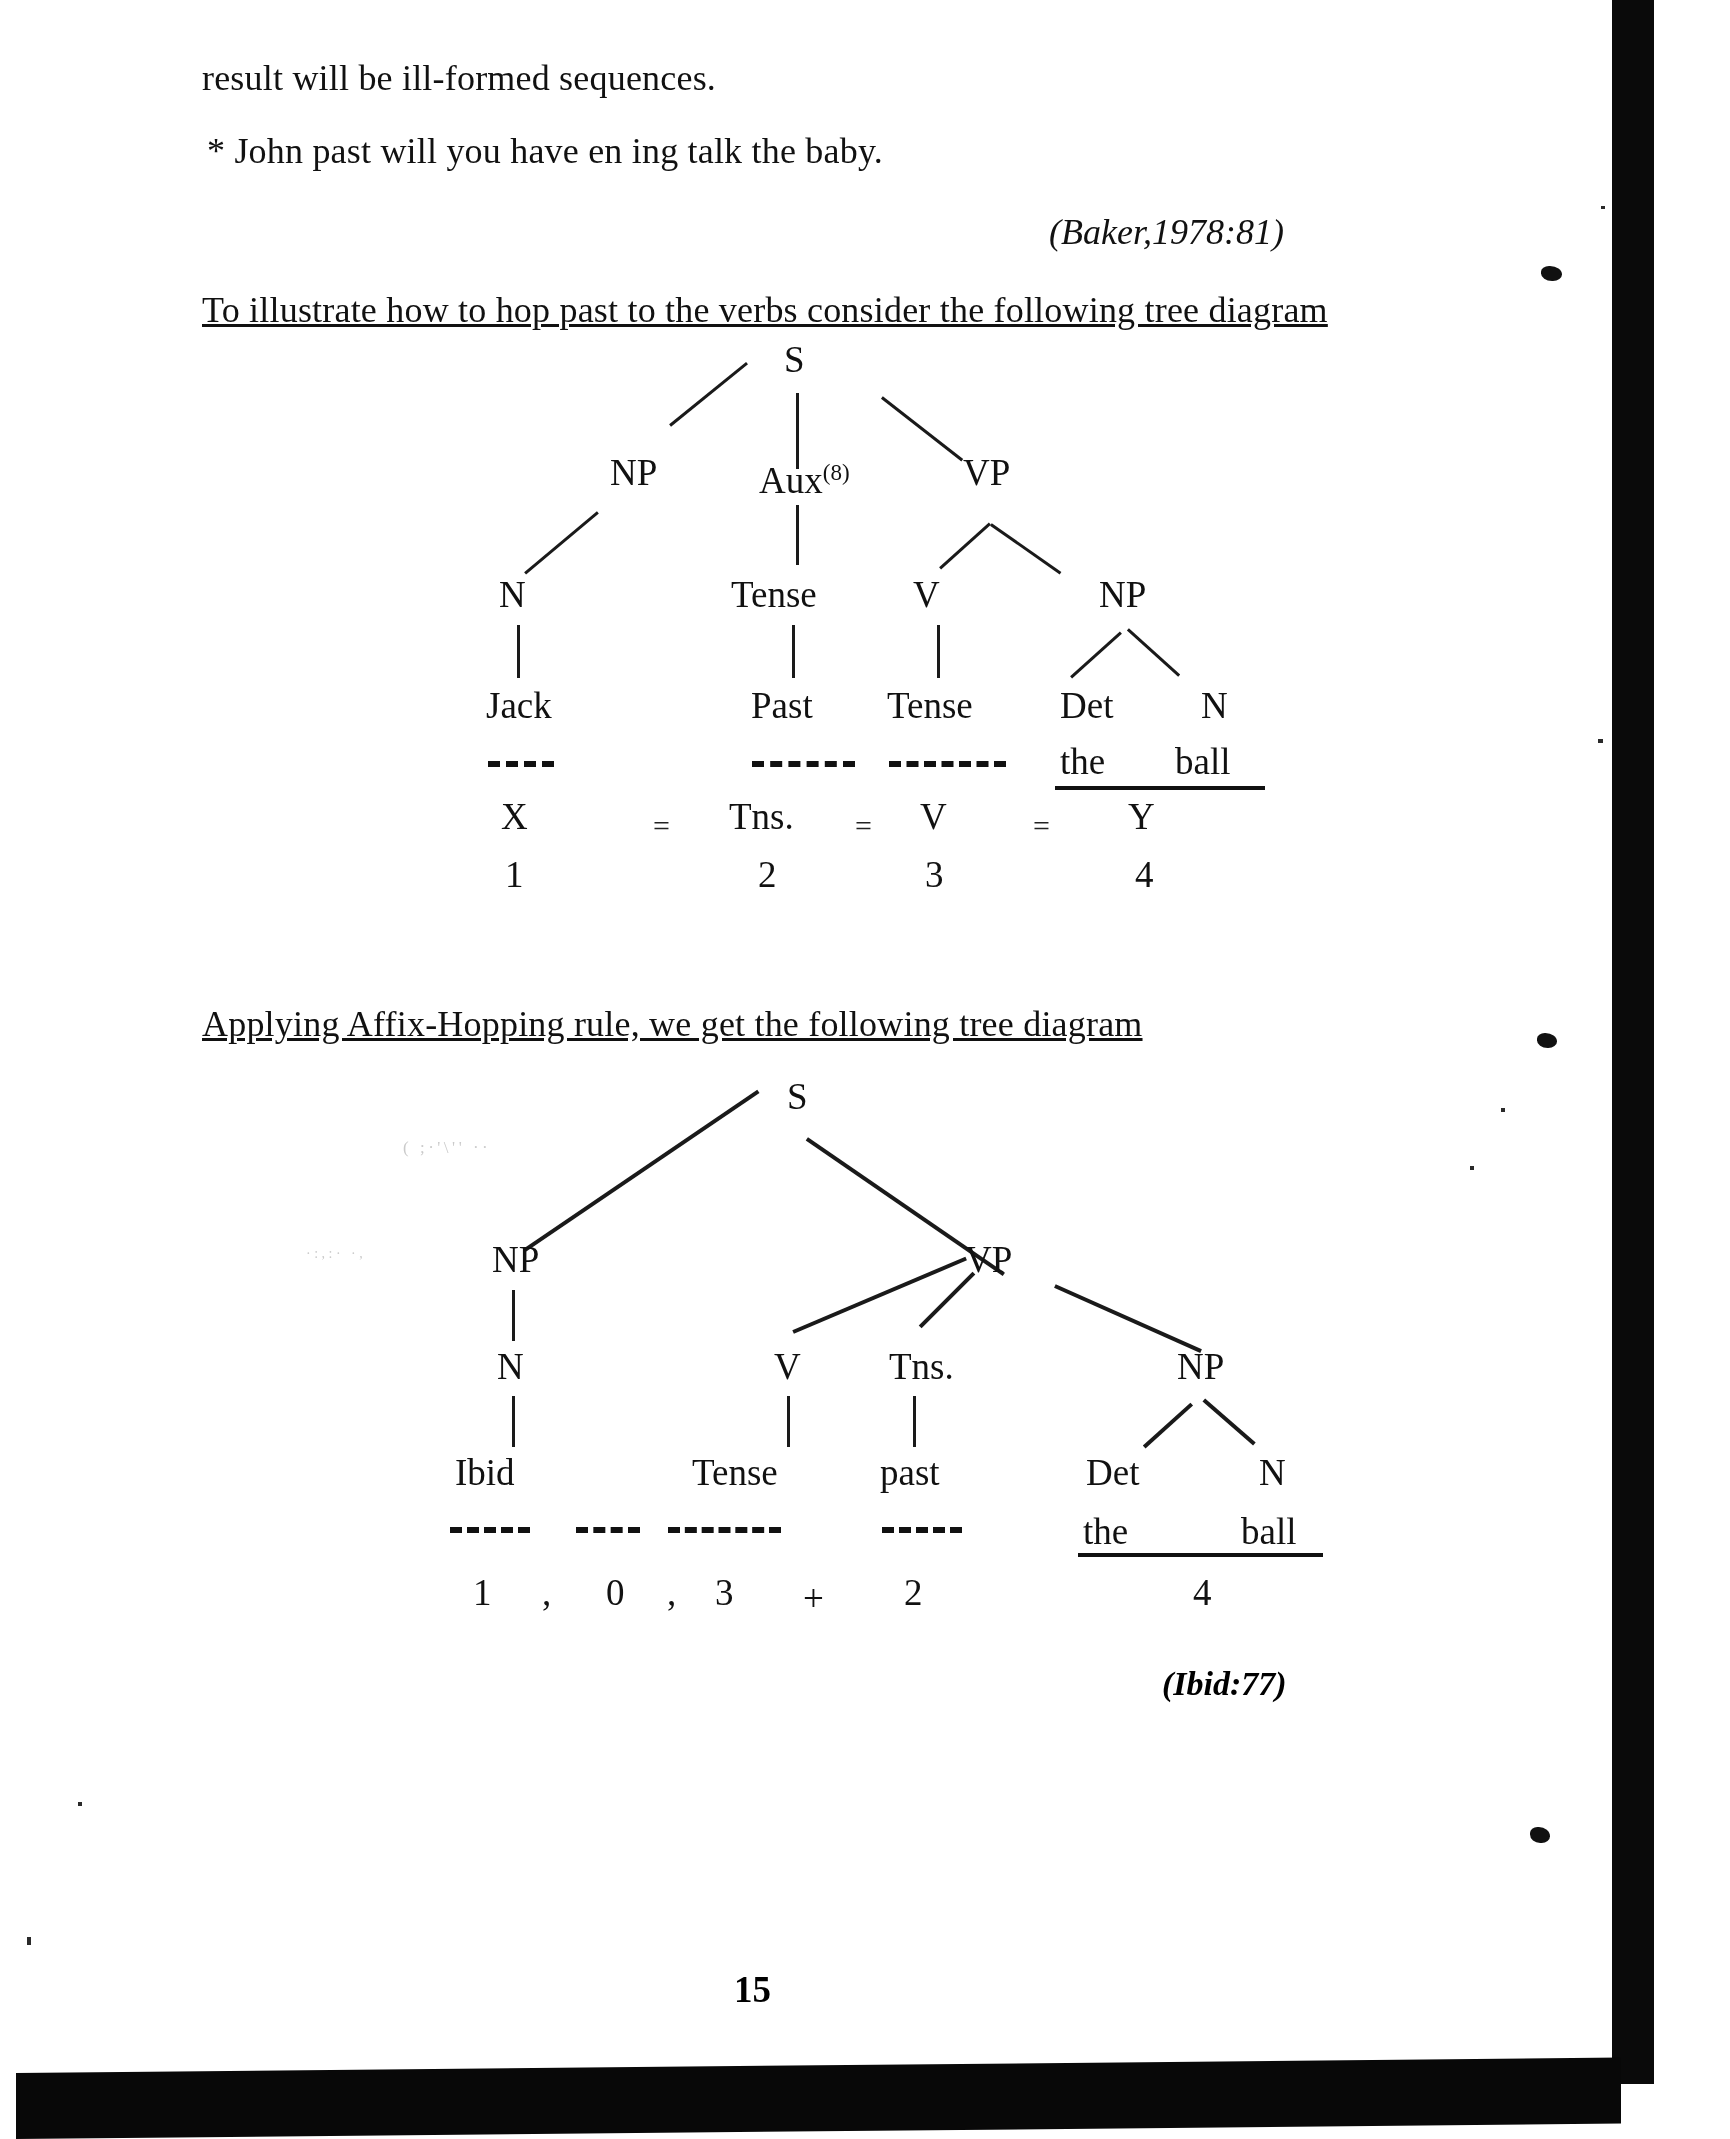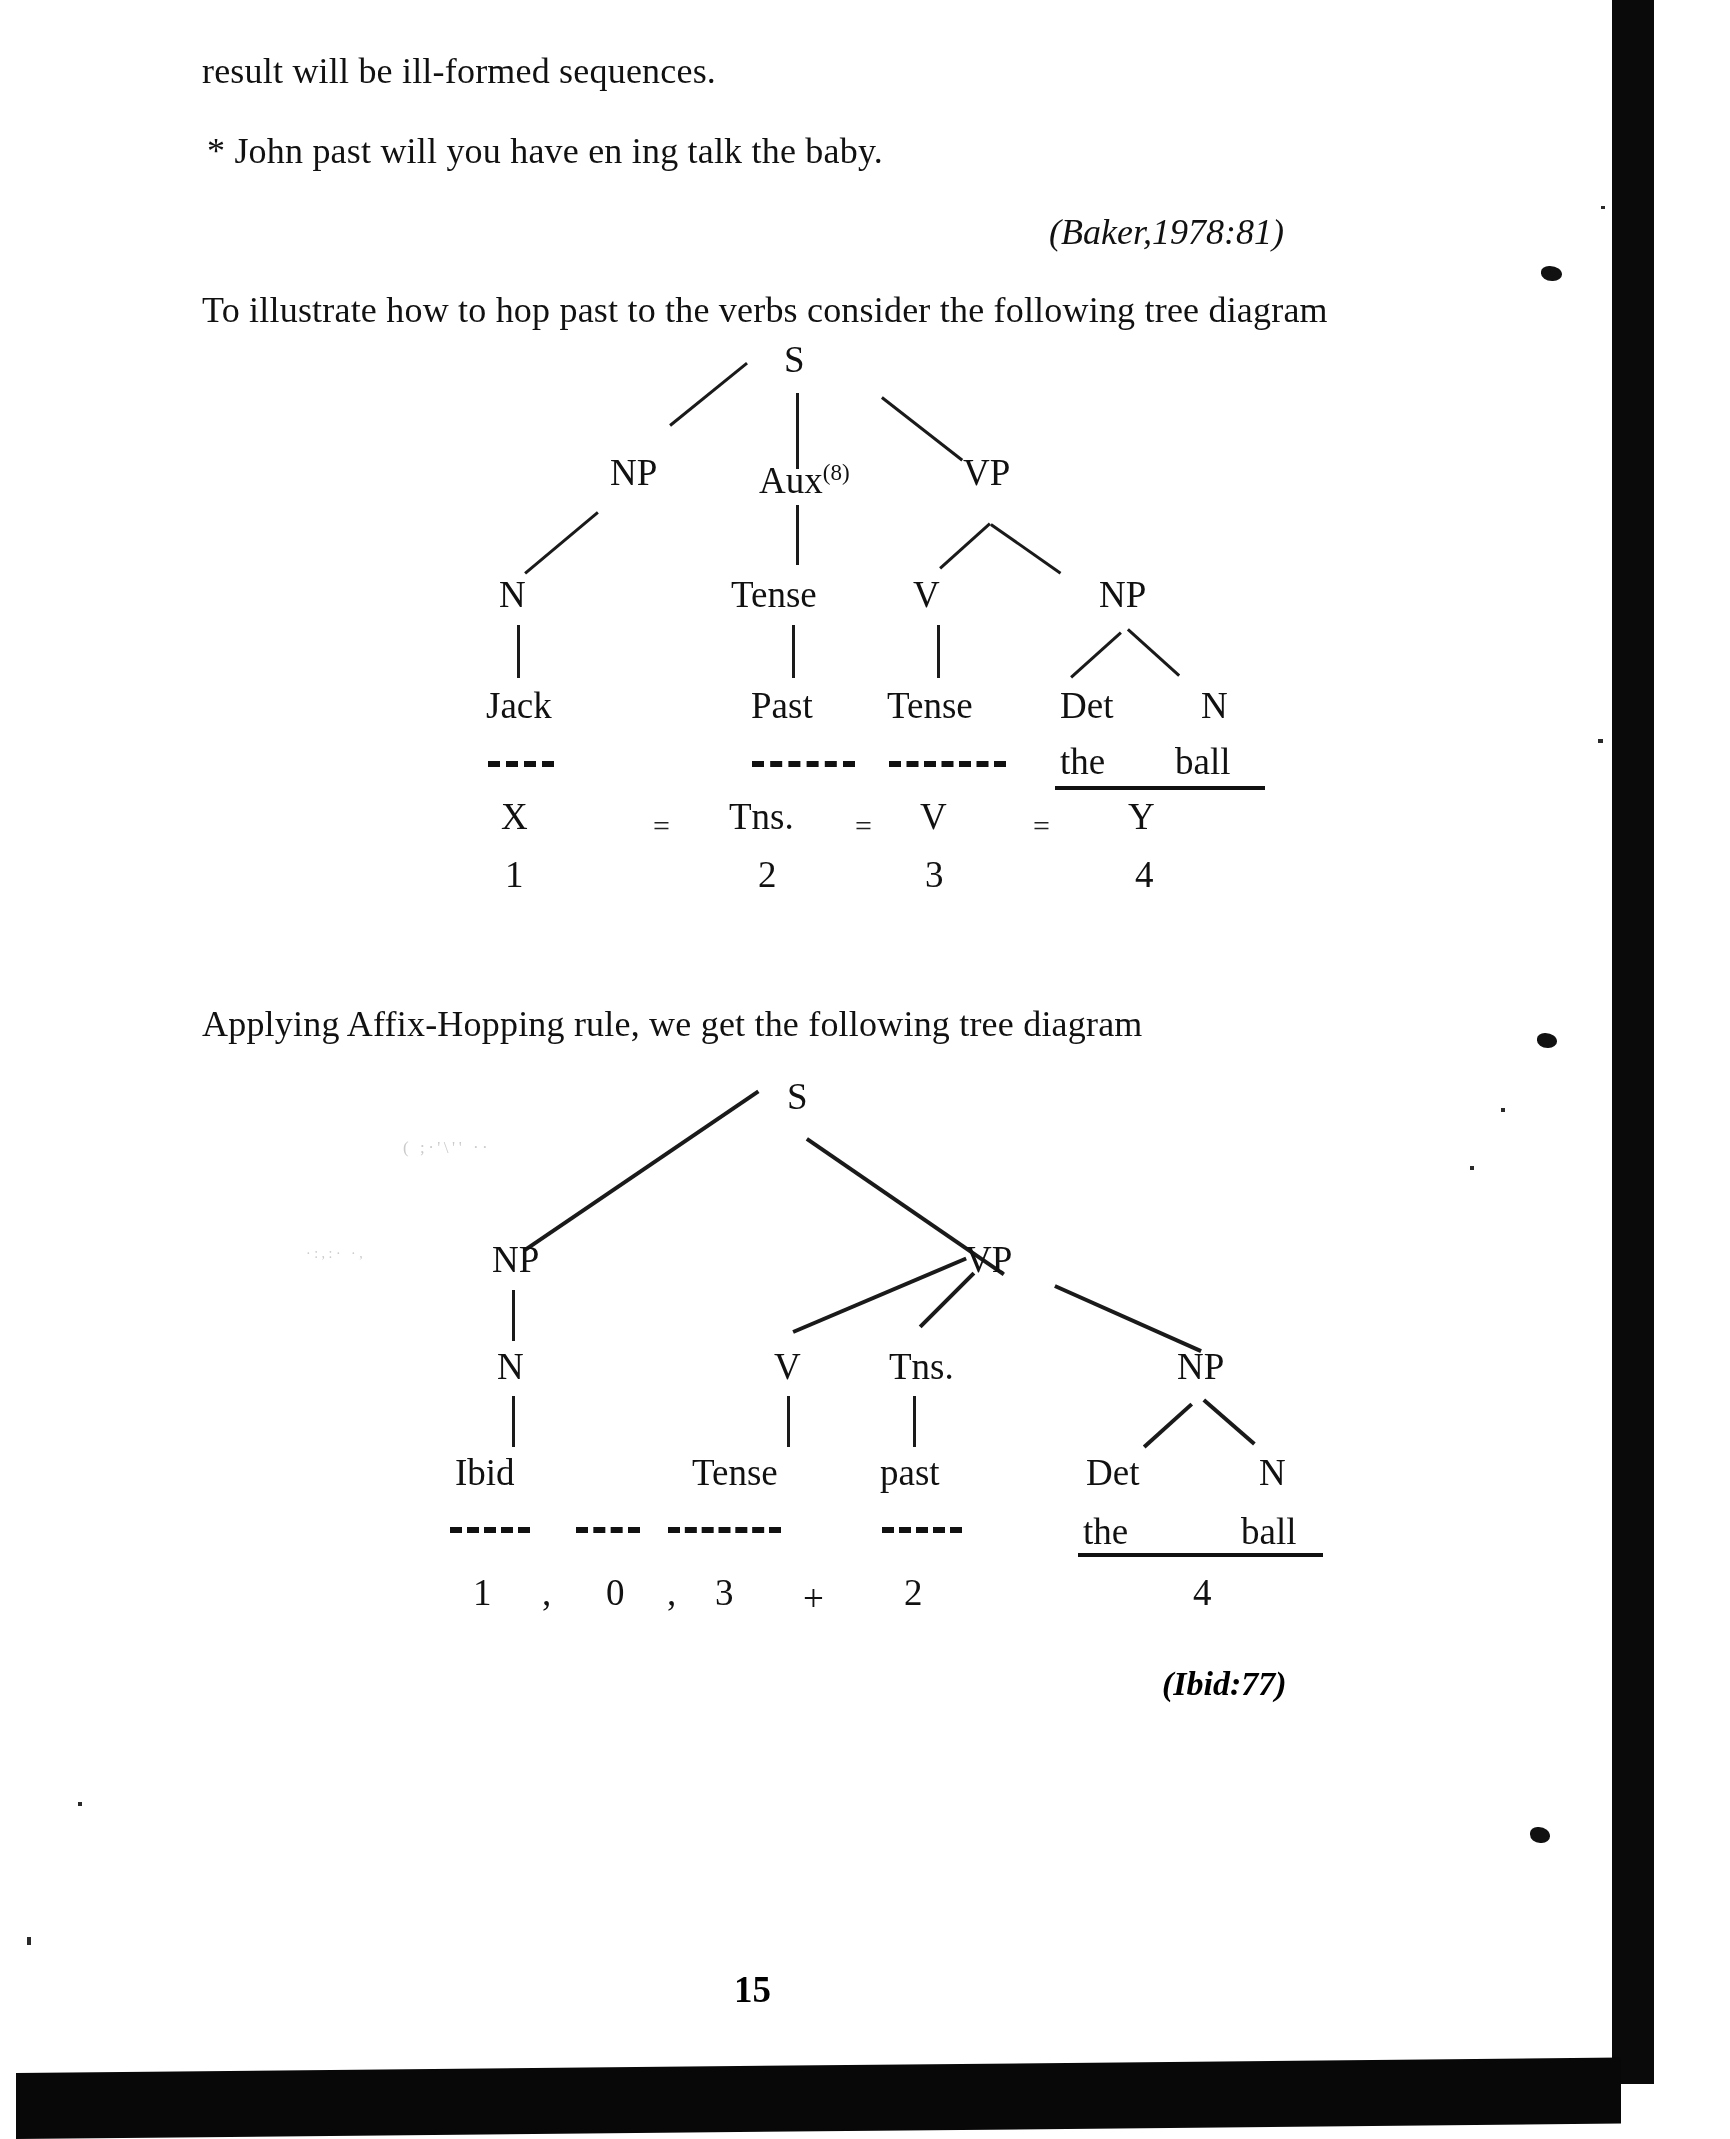--- a/index.html
+++ b/index.html
@@ -56,21 +56,21 @@
   }
 
   
   .para {
     position: absolute;
     font-size: 36px;
     line-height: 52px;
     color: #111;
     letter-spacing: 0.2px;
   }
-  .para.two-line { width: 1153px; }
+  .para.two-line { width: 1153px; text-decoration: underline; }
   .cite-right {
     position: absolute;
     font-size: 36px;
     color: #111;
   }
   .cite-bold {
     position: absolute;
     font-size: 34px;
     font-weight: bold;
     color: #000;
@@ -138,21 +138,21 @@
   <div class="edge-fleck" style="left:1601px; top:206px; width:3.5px; height:2.7px;"></div>
   <div class="edge-fleck" style="left:1598px; top:739px; width:5.3px; height:3.5px;"></div>
   <div class="edge-fleck" style="left:1501px; top:1108px; width:3.5px; height:3.5px;"></div>
   <div class="edge-fleck" style="left:1470px; top:1166px; width:4.4px; height:3.5px;"></div>
   <div class="edge-fleck" style="left:26.6px; top:1937px; width:4.4px; height:8px;"></div>
   <div class="edge-fleck" style="left:78px; top:1802px; width:3.5px; height:3.5px;"></div>
 
   <div class="ghost" style="left:403px; top:1138px;">( ;·'\'' ··</div>
   <div class="ghost" style="left:306px; top:1246px; font-size:14px;">·:,:· ·,</div>
 
-  <p class="para" style="left:202px; top:9px;">result will be ill-formed sequences.</p>
+  <p class="para" style="left:202px; top:16px;">result will be ill-formed sequences.</p>
 
   <p class="para" style="left:207px; top:89px;">* John past will you have en ing talk the baby.</p>
 
   <p class="cite-right" style="left:1049px; top:175px;font-style:italic;">(Baker,1978:81)</p>
 
   <p class="para two-line" style="left:202px; top:248px;">To illustrate how to hop past to the verbs consider the following tree diagram</p>
 
   <div class="tree" style="left:0; top:0; width:1731px; height:931px;">
 
     <span class="node" style="left:784px; top:341px;">S</span>

